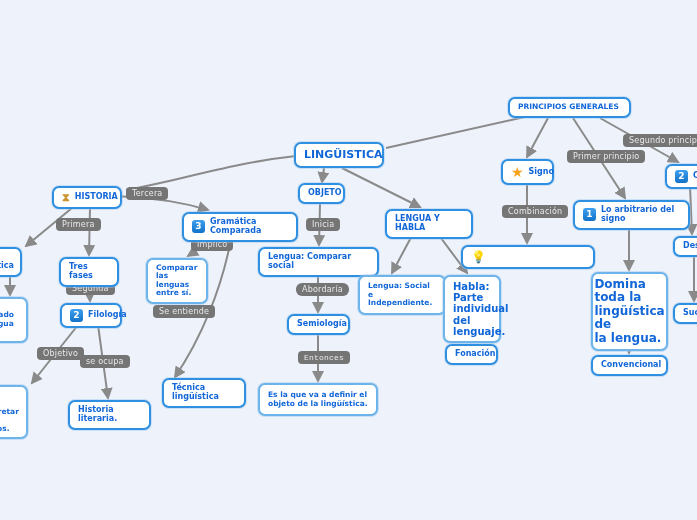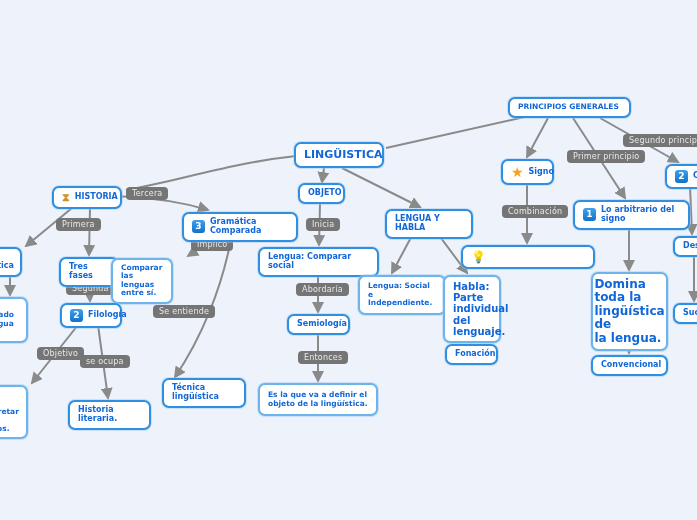--- a/index.html
+++ b/index.html
@@ -118,22 +118,22 @@
   </svg>
   <div id="labels-layer">
       <div class="lbl" style="left: 126px; top: 187px;">Tercera</div>
       <div class="lbl" style="left: 56px; top: 218px;">Primera</div>
       <div class="lbl" style="left: 66px; top: 282px;">Segunda</div>
       <div class="lbl" style="left: 191px; top: 238px;">Implicó</div>
       <div class="lbl" style="left: 153px; top: 305px;">Se entiende</div>
       <div class="lbl" style="left: 37px; top: 347px;">Objetivo</div>
       <div class="lbl" style="left: 80px; top: 355px;">se ocupa</div>
       <div class="lbl" style="left: 306px; top: 218px;">Inicia</div>
-      <div class="lbl" style="left: 296px; top: 283px;">Abordaría</div>
-      <div class="lbl" style="left: 298px; top: 351px;">Entonces</div>
+      <div class="lbl" style="left: 296px; top: 283px; border-radius: 6px;">Abordaría</div>
+      <div class="lbl" style="left: 298px; top: 351px; font-family: Liberation Mono, monospace;">Entonces</div>
       <div class="lbl" style="left: 567px; top: 150px;">Primer principio</div>
       <div class="lbl" style="left: 623px; top: 134px;">Segundo principio</div>
       <div class="lbl" style="left: 502px; top: 205px;">Combinación</div>
       <div class="lbl" style="left: 606px; top: 325px;">Por lo tanto</div>
     </div>
   <div id="nodes-layer">
       <div class="node" style="left: 294px; top: 142px; width: 90px; min-height: 26px; font-size: 11px;">
         <span class="label">LINGÜISTICA</span>
       </div>
       <div class="node" style="left: 508px; top: 97px; width: 123px; min-height: 21px; font-size: 7.5px;">
@@ -152,21 +152,21 @@
       <div class="node" style="left: 182px; top: 212px; width: 116px; min-height: 22px; font-size: 8px;">
         <span class="numbox">3</span>
         <span class="label">Gramática Comparada</span>
       </div>
       <div class="node" style="left: -32px; top: 247px; width: 54px; min-height: 21px; font-size: 8px;">
         <span class="label">…amática</span>
       </div>
       <div class="node" style="left: 59px; top: 257px; width: 60px; min-height: 21px; font-size: 8px;">
         <span class="label">Tres fases</span>
       </div>
-      <div class="node soft" style="left: 111px; top: 258px; width: 62px; min-height: 40px; font-size: 7.5px;">
+      <div class="node soft" style="left: 146px; top: 258px; width: 62px; min-height: 40px; font-size: 7.5px;">
         <span class="label">Comparar
 las lenguas
 entre sí.</span>
       </div>
       <div class="node" style="left: 258px; top: 247px; width: 121px; min-height: 21px; font-size: 8px;">
         <span class="label">Lengua:  Comparar social</span>
       </div>
       <div class="node soft" style="left: 358px; top: 275px; width: 88px; min-height: 40px; font-size: 7.5px;">
         <span class="label">Lengua: Social
 e

